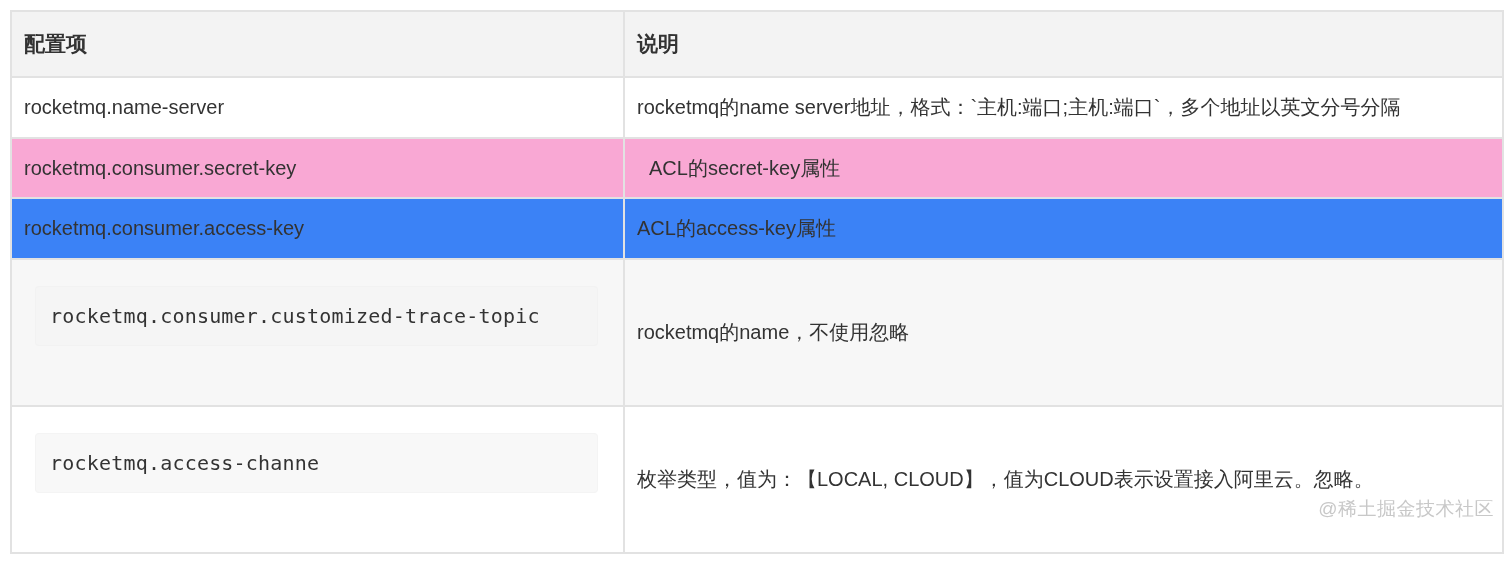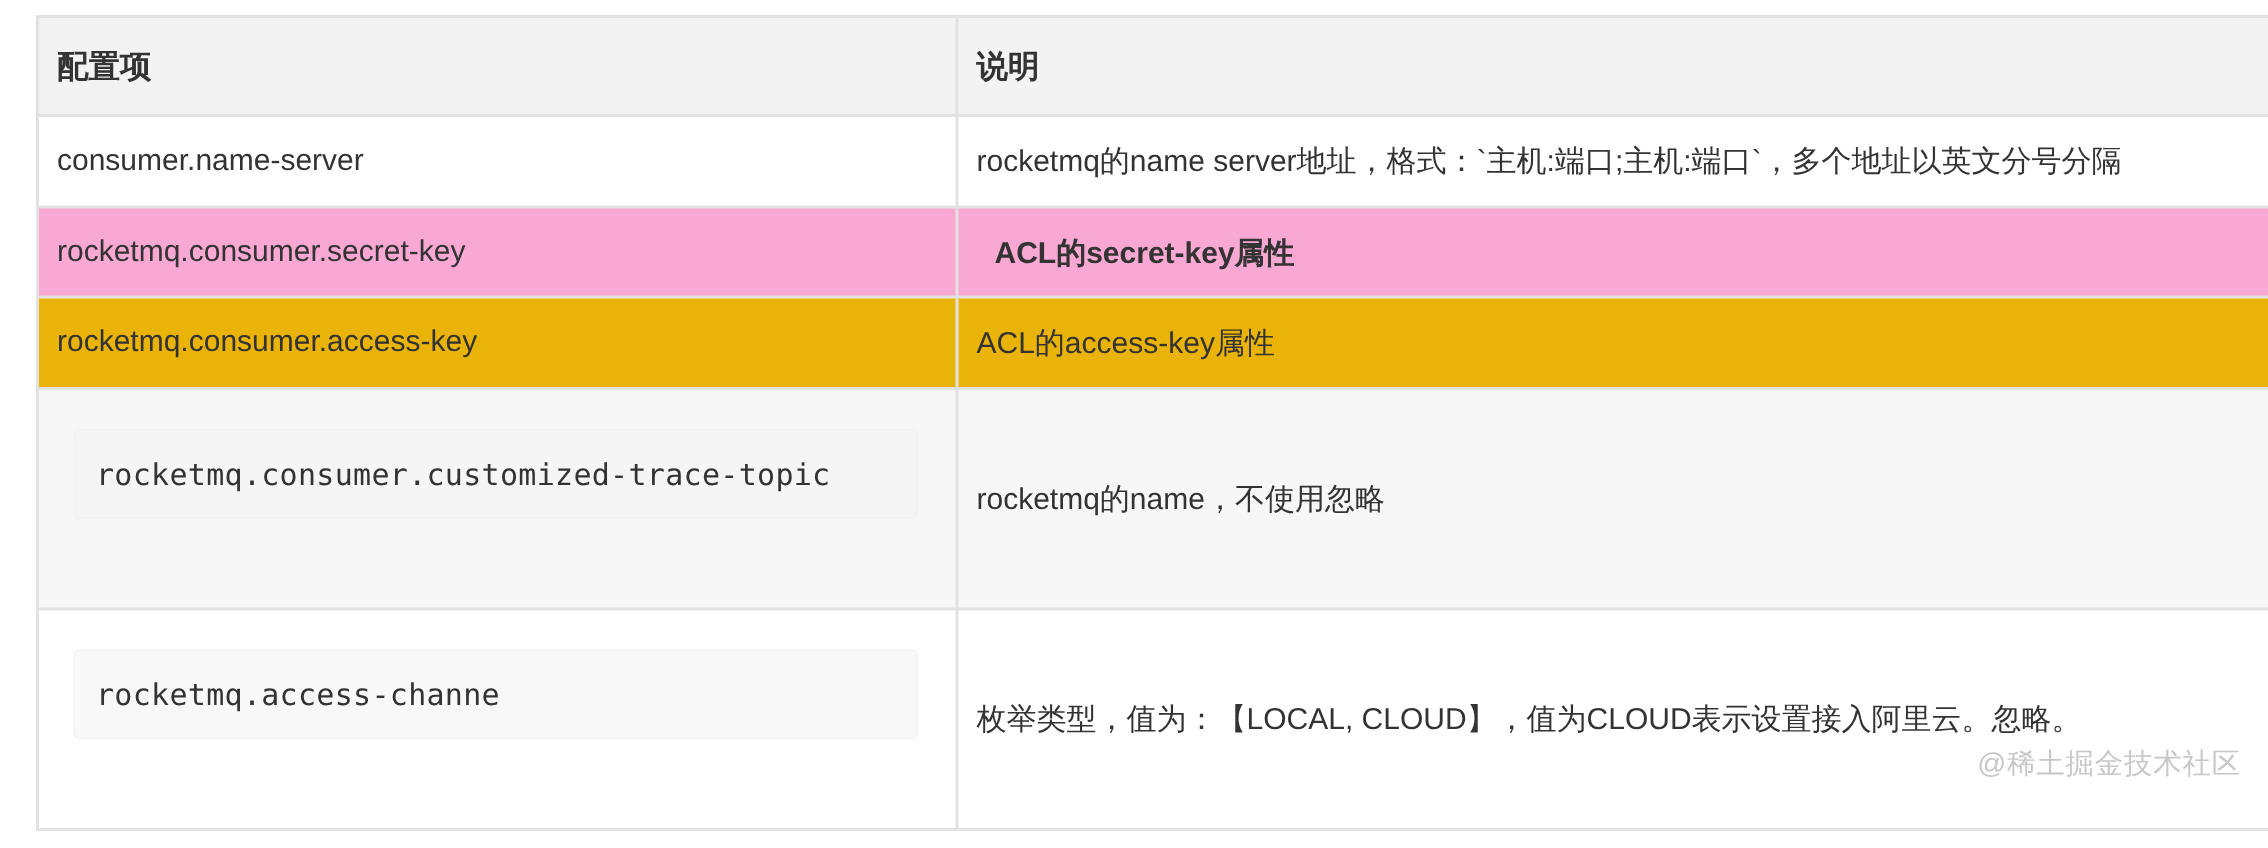--- a/index.html
+++ b/index.html
@@ -1,21 +1,21 @@
 <!DOCTYPE html>
 <html><head>
   <meta charset="utf-8">
   <style>
     * { box-sizing: border-box; margin: 0; padding: 0; }
     html, body {
       width: 1512px; height: 565px; background: #ffffff; overflow: hidden;
       font-family: "Liberation Sans", "DejaVu Sans", sans-serif;
       color: #333333;
     }
-    .wrap { position: absolute; left: 24px; top: 10px; width: 1264px; }
+    .wrap { position: absolute; left: 10px; top: 10px; width: 1264px; }
     table.cfg {
       width: 1492px;
       border-collapse: collapse;
       table-layout: fixed;
       font-size: 20px;
     }
     table.cfg col.c1 { width: 613px; }
     table.cfg col.c2 { width: 879px; }
     table.cfg th, table.cfg td {
       border: 2px solid #e2e2e2;
@@ -25,24 +25,24 @@
     }
     table.cfg thead th {
       background: #f3f3f3;
       height: 66px;
       font-weight: bold;
       font-size: 21px;
       color: #333333;
     }
     table.cfg tbody tr.r1 td { height: 61px; background: #ffffff; }
     table.cfg tbody tr.r2 td { height: 60px; background: #f9a8d4; }
-    table.cfg tbody tr.r3 td { height: 61px; background: #eab308; }
+    table.cfg tbody tr.r3 td { height: 61px; background: #3b82f6; }
     table.cfg tbody tr.r4 td { height: 147px; background: #f7f7f7; }
     table.cfg tbody tr.r5 td { height: 147px; background: #ffffff; }
-    .desc-indent { padding-left: 4px; font-weight: bold; }
+    .desc-indent { padding-left: 4px; }
     .code-cell { vertical-align: top !important; padding-top: 27px !important; padding-left: 24px !important; padding-right: 26px !important; }
     .codeblock {
       background: #f7f7f7;
       border-radius: 3px;
       height: 58px;
       display: flex;
       align-items: center;
       padding-left: 14px;
       font-family: "DejaVu Sans Mono", "Liberation Mono", monospace;
       font-size: 20px;
@@ -67,21 +67,21 @@
       <col class="c2">
     </colgroup>
     <thead>
       <tr>
         <th>配置项</th>
         <th>说明</th>
       </tr>
     </thead>
     <tbody>
       <tr class="r1">
-        <td>consumer.name-server</td>
+        <td>rocketmq.name-server</td>
         <td>rocketmq的name server地址，格式：`主机:端口;主机:端口`，多个地址以英文分号分隔</td>
       </tr>
       <tr class="r2">
         <td>rocketmq.consumer.secret-key</td>
         <td class="desc-indent"><span style="padding-left:12px;"> ACL的secret-key属性</span></td>
       </tr>
       <tr class="r3">
         <td>rocketmq.consumer.access-key</td>
         <td>ACL的access-key属性</td>
       </tr>

